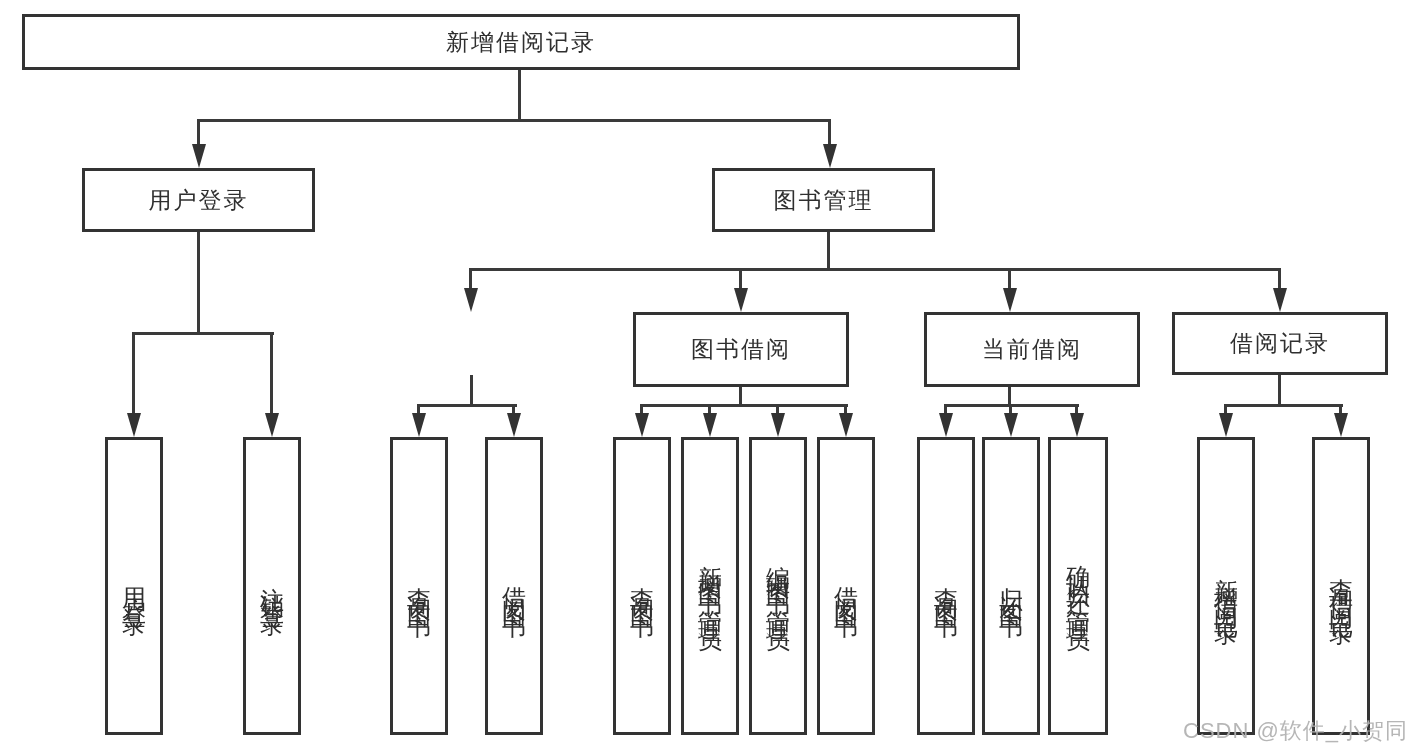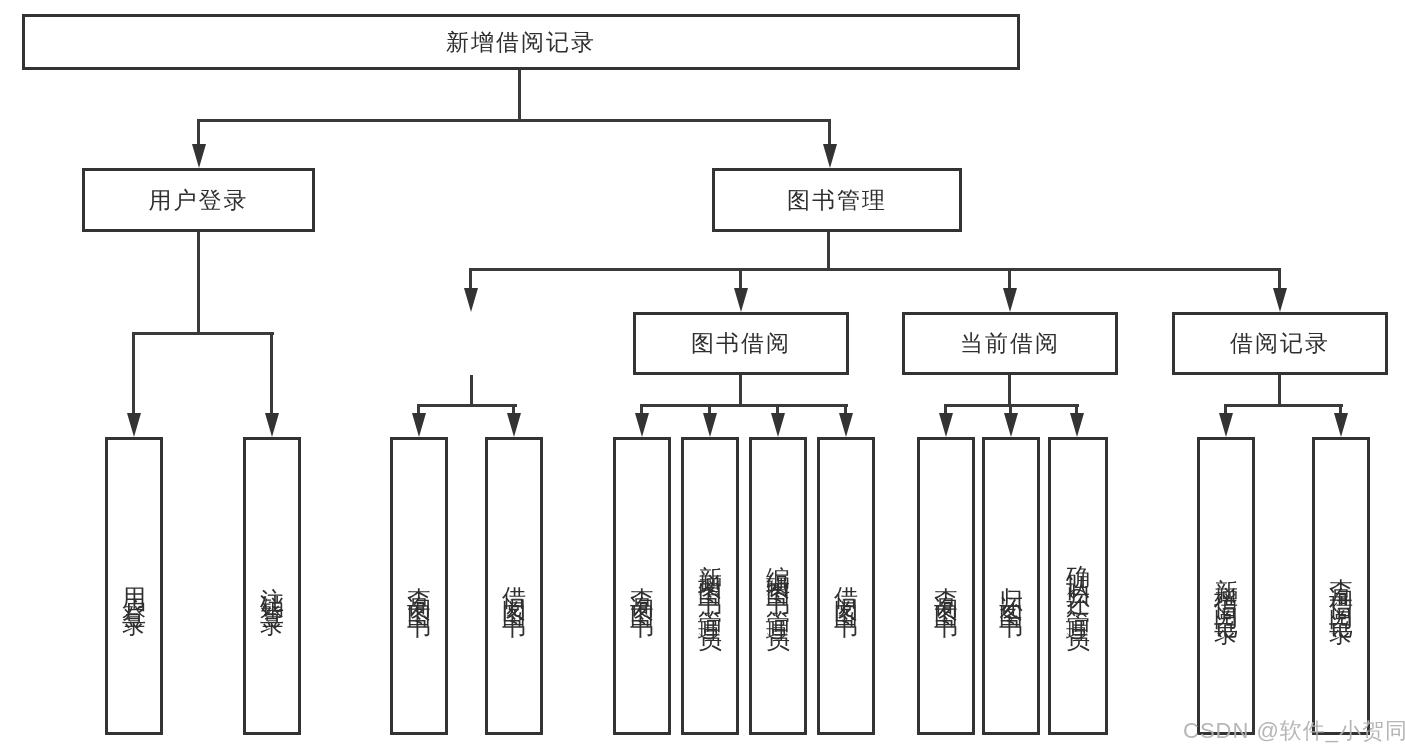--- a/index.html
+++ b/index.html
@@ -59,42 +59,42 @@
   <div class="box" style="left:22px;top:14px;width:998px;height:56px">新增借阅记录</div>
 
   <div class="vline" style="left:518px;top:70px;height:52px"></div>
   <div class="hline" style="left:197px;top:119px;width:634px"></div>
   <div class="vline" style="left:197px;top:119px;height:28px"></div>
   <div class="arrow" style="left:192px;top:144px"></div>
   <div class="vline" style="left:828px;top:119px;height:28px"></div>
   <div class="arrow" style="left:823px;top:144px"></div>
 
   <div class="box" style="left:82px;top:168px;width:233px;height:64px">用户登录</div>
-  <div class="box" style="left:712px;top:168px;width:250px;height:64px">图书管理</div>
+  <div class="box" style="left:712px;top:168px;width:223px;height:64px">图书管理</div>
 
   <div class="vline" style="left:197px;top:232px;height:103px"></div>
   <div class="hline" style="left:132px;top:332px;width:142px"></div>
   <div class="vline" style="left:132px;top:332px;height:82px"></div>
   <div class="arrow" style="left:127px;top:413px"></div>
   <div class="vline" style="left:270px;top:332px;height:82px"></div>
   <div class="arrow" style="left:265px;top:413px"></div>
 
   <div class="vline" style="left:827px;top:232px;height:39px"></div>
   <div class="hline" style="left:469px;top:268px;width:812px"></div>
   <div class="vline" style="left:469px;top:268px;height:22px"></div>
   <div class="arrow" style="left:464px;top:288px"></div>
   <div class="vline" style="left:739px;top:268px;height:22px"></div>
   <div class="arrow" style="left:734px;top:288px"></div>
   <div class="vline" style="left:1008px;top:268px;height:22px"></div>
   <div class="arrow" style="left:1003px;top:288px"></div>
   <div class="vline" style="left:1278px;top:268px;height:22px"></div>
   <div class="arrow" style="left:1273px;top:288px"></div>
 
-  <div class="box" style="left:633px;top:312px;width:216px;height:63px">图书借阅</div>
-  <div class="box" style="left:902px;top:312px;width:216px;height:63px">当前借阅</div>
+  <div class="box" style="left:633px;top:312px;width:216px;height:75px">图书借阅</div>
+  <div class="box" style="left:924px;top:312px;width:216px;height:75px">当前借阅</div>
   <div class="box" style="left:1172px;top:312px;width:216px;height:63px">借阅记录</div>
 
   <div class="vline" style="left:470px;top:375px;height:32px"></div>
   <div class="hline" style="left:417px;top:404px;width:100px"></div>
   <div class="vline" style="left:417px;top:404px;height:12px"></div>
   <div class="arrow" style="left:412px;top:413px"></div>
   <div class="vline" style="left:512px;top:404px;height:12px"></div>
   <div class="arrow" style="left:507px;top:413px"></div>
 
   <div class="vline" style="left:739px;top:375px;height:32px"></div>

